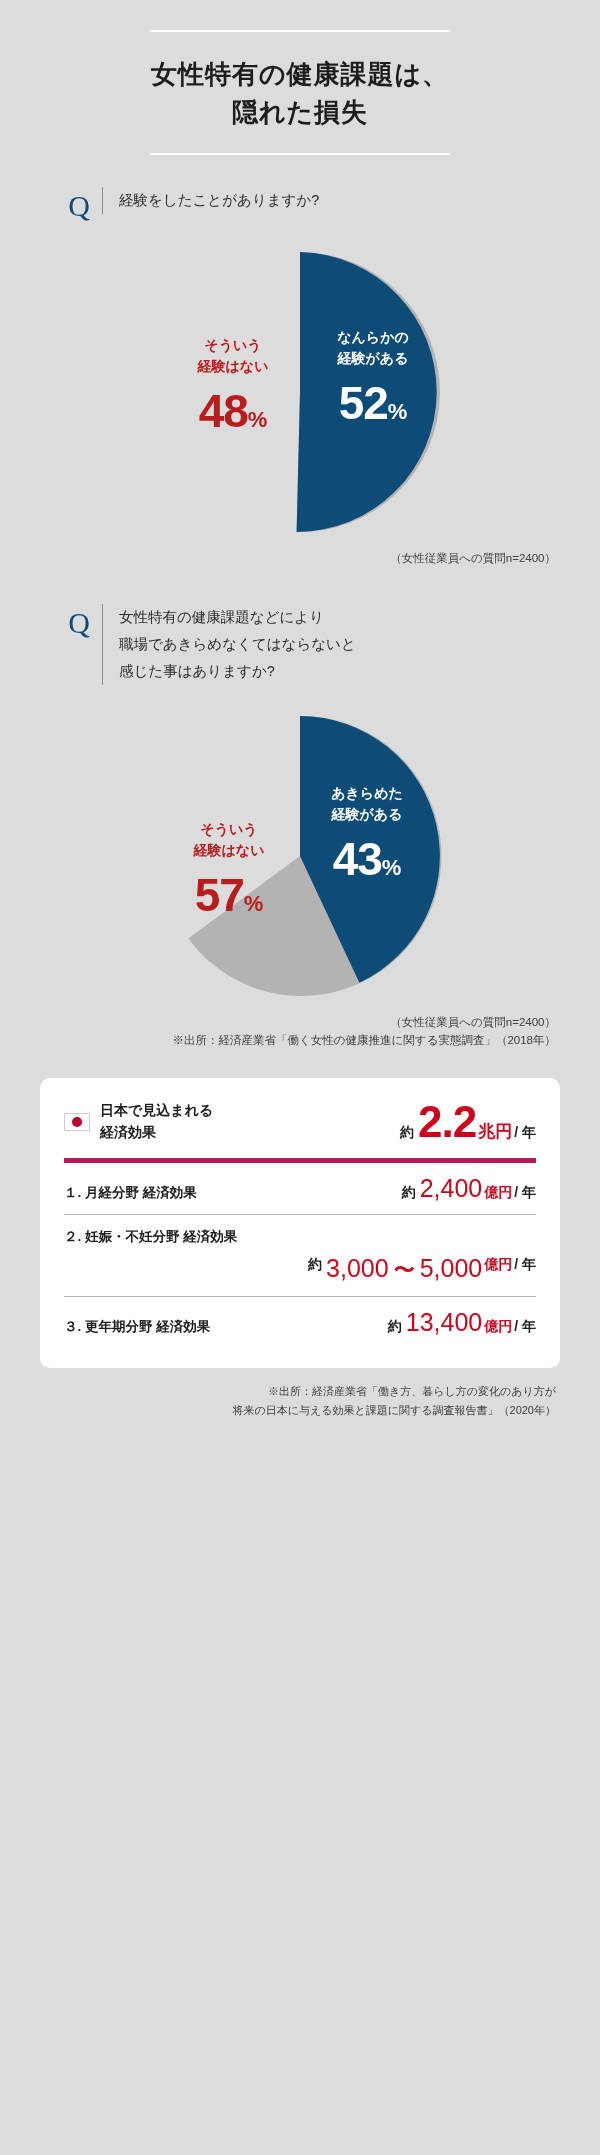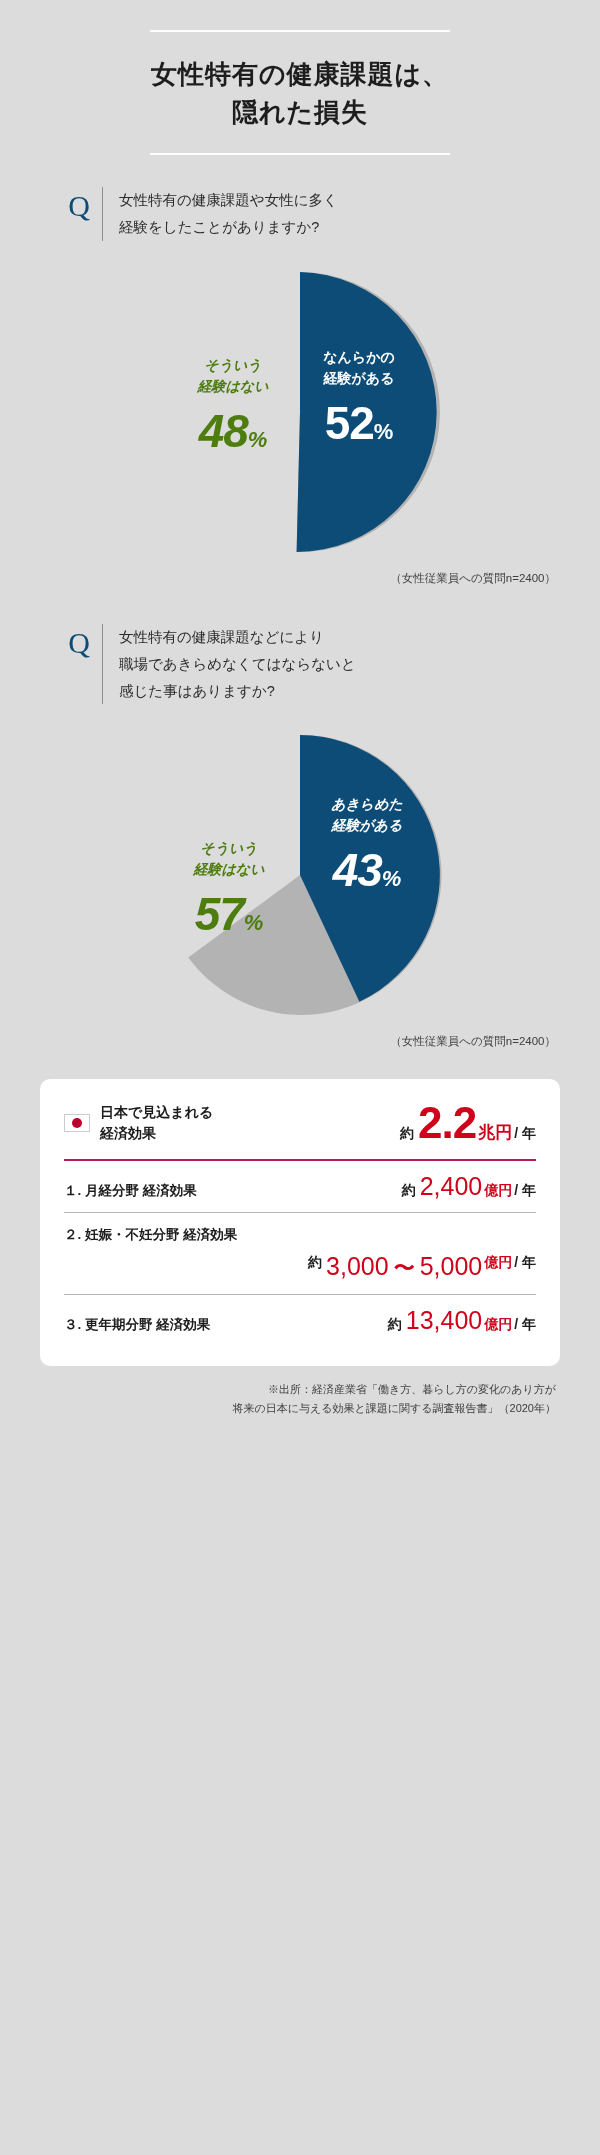--- a/index.html
+++ b/index.html
@@ -97,22 +97,21 @@
     letter-spacing: -1px;
   }
   .pie-label .pct {
     font-size: 22px;
     font-weight: bold;
   }
   .label-blue {
     color: #ffffff;
   }
   .label-gray {
-    color: #4d7c0f;
-    font-style: italic;
+    color: #b91c1c;
   }
 
   .source-note {
     text-align: right;
     font-size: 11.5px;
     color: #3d3d3d;
     margin-top: 14px;
     padding-right: 4px;
   }
   .source-note-2 {
@@ -126,21 +125,21 @@
   
   .card {
     background: #ffffff;
     border-radius: 10px;
     margin-top: 30px;
     padding: 22px 24px 20px;
   }
   .card-top {
     display: flex;
     align-items: center;
-    border-bottom: 2px solid #be185d;
+    border-bottom: 5px solid #be185d;
     padding-bottom: 14px;
   }
   .flag {
     width: 26px;
     height: 18px;
     background: #ffffff;
     border: 1px solid #cccccc;
     position: relative;
     flex: none;
     margin-right: 10px;
@@ -227,34 +226,33 @@
     <div class="header-title">
       <span>女性特有の健康課題は、</span>
       <span>隠れた損失</span>
     </div>
     <div class="header-rule"></div>
   </div>
 
   <div class="qblock">
     <div class="qmark">Q</div>
     <div class="qtext">
-      <span>女性特有の健康課題や女性に多く</span>
       <span>経験をしたことがありますか?</span>
     </div>
   </div>
 
   <div class="chart-wrap">
     <div class="pie">
       <svg width="290" height="290" viewBox="0 0 290 290">
 
         <path d="M145 145 L145 5 A140 140 0 1 1 141.6 284.96 Z" fill="#b3b3b3"></path>
 
         <path d="M145 145 L145 5 A140 140 0 0 1 141.6 284.96 Z" fill="#0d4c77"></path>
       </svg>
-      <div class="pie-label label-blue" style="left:144px; top:80px; width:120px;">
+      <div class="pie-label label-blue" style="left:158px; top:80px; width:120px;">
         <span class="cap">なんらかの</span>
         <span class="cap">経験がある</span>
         <span><span class="num">52</span><span class="pct">%</span></span>
       </div>
       <div class="pie-label label-gray" style="left:18px; top:88px; width:120px;">
         <span class="cap">そういう</span>
         <span class="cap">経験はない</span>
         <span><span class="num">48</span><span class="pct">%</span></span>
       </div>
     </div>
@@ -271,33 +269,34 @@
   </div>
 
   <div class="chart-wrap">
     <div class="pie">
       <svg width="290" height="290" viewBox="0 0 290 290">
 
         <path d="M145 145 L145 5 A140 140 0 1 1 33.3 227.4 Z" fill="#b3b3b3"></path>
 
         <path d="M145 145 L145 5 A140 140 0 0 1 204.4 271.7 Z" fill="#0d4c77"></path>
       </svg>
-      <div class="pie-label label-blue" style="left:152px; top:64px; width:120px;font-style:italic;">
+      <div class="pie-label label-blue" style="left:152px; top:72px; width:120px;">
         <span class="cap">あきらめた</span>
         <span class="cap">経験がある</span>
         <span><span class="num">43</span><span class="pct">%</span></span>
       </div>
       <div class="pie-label label-gray" style="left:14px; top:108px; width:120px;">
         <span class="cap">そういう</span>
         <span class="cap">経験はない</span>
         <span><span class="num">57</span><span class="pct">%</span></span>
       </div>
     </div>
   </div>
   <div class="source-note">（女性従業員への質問n=2400）</div>
+  <div class="source-note-2">※出所：経済産業省「働く女性の健康推進に関する実態調査」（2018年）</div>
 
   <div class="card">
 
     <div class="card-top">
       <span class="flag"></span>
       <span class="card-top-label">
         <span>日本で見込まれる</span>
         <span>経済効果</span>
       </span>
       <span class="card-top-value">

